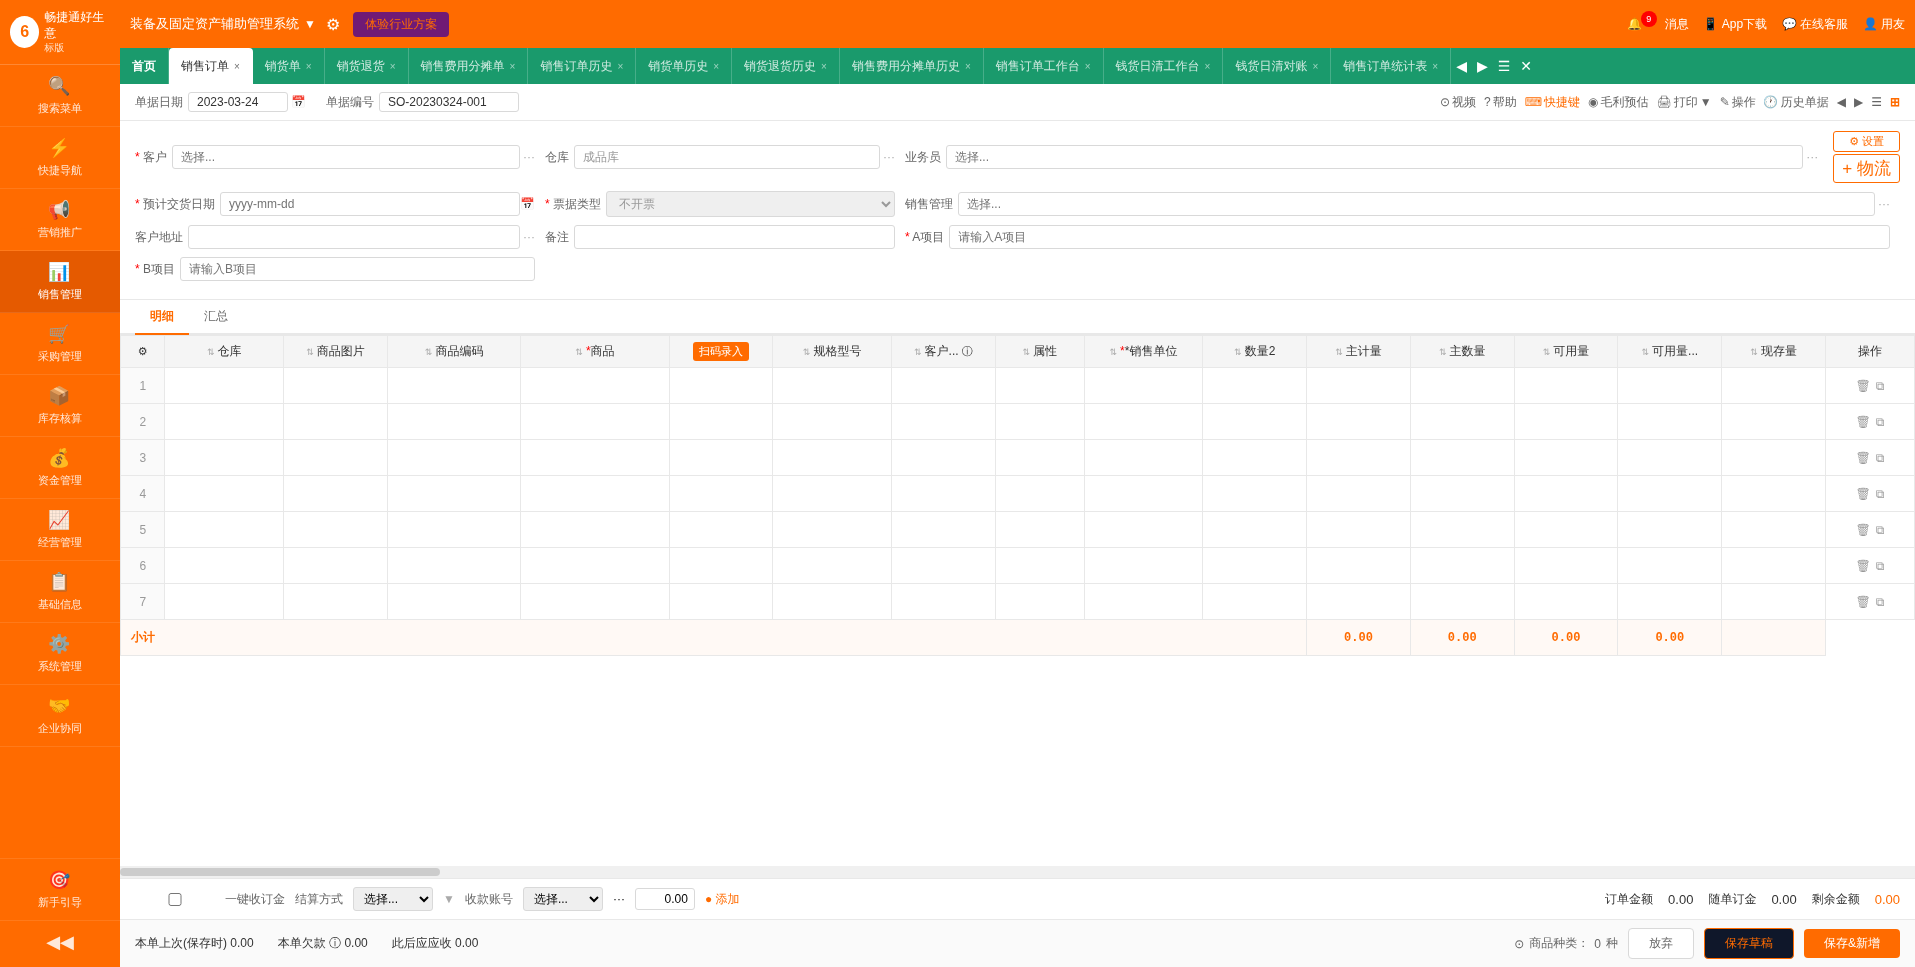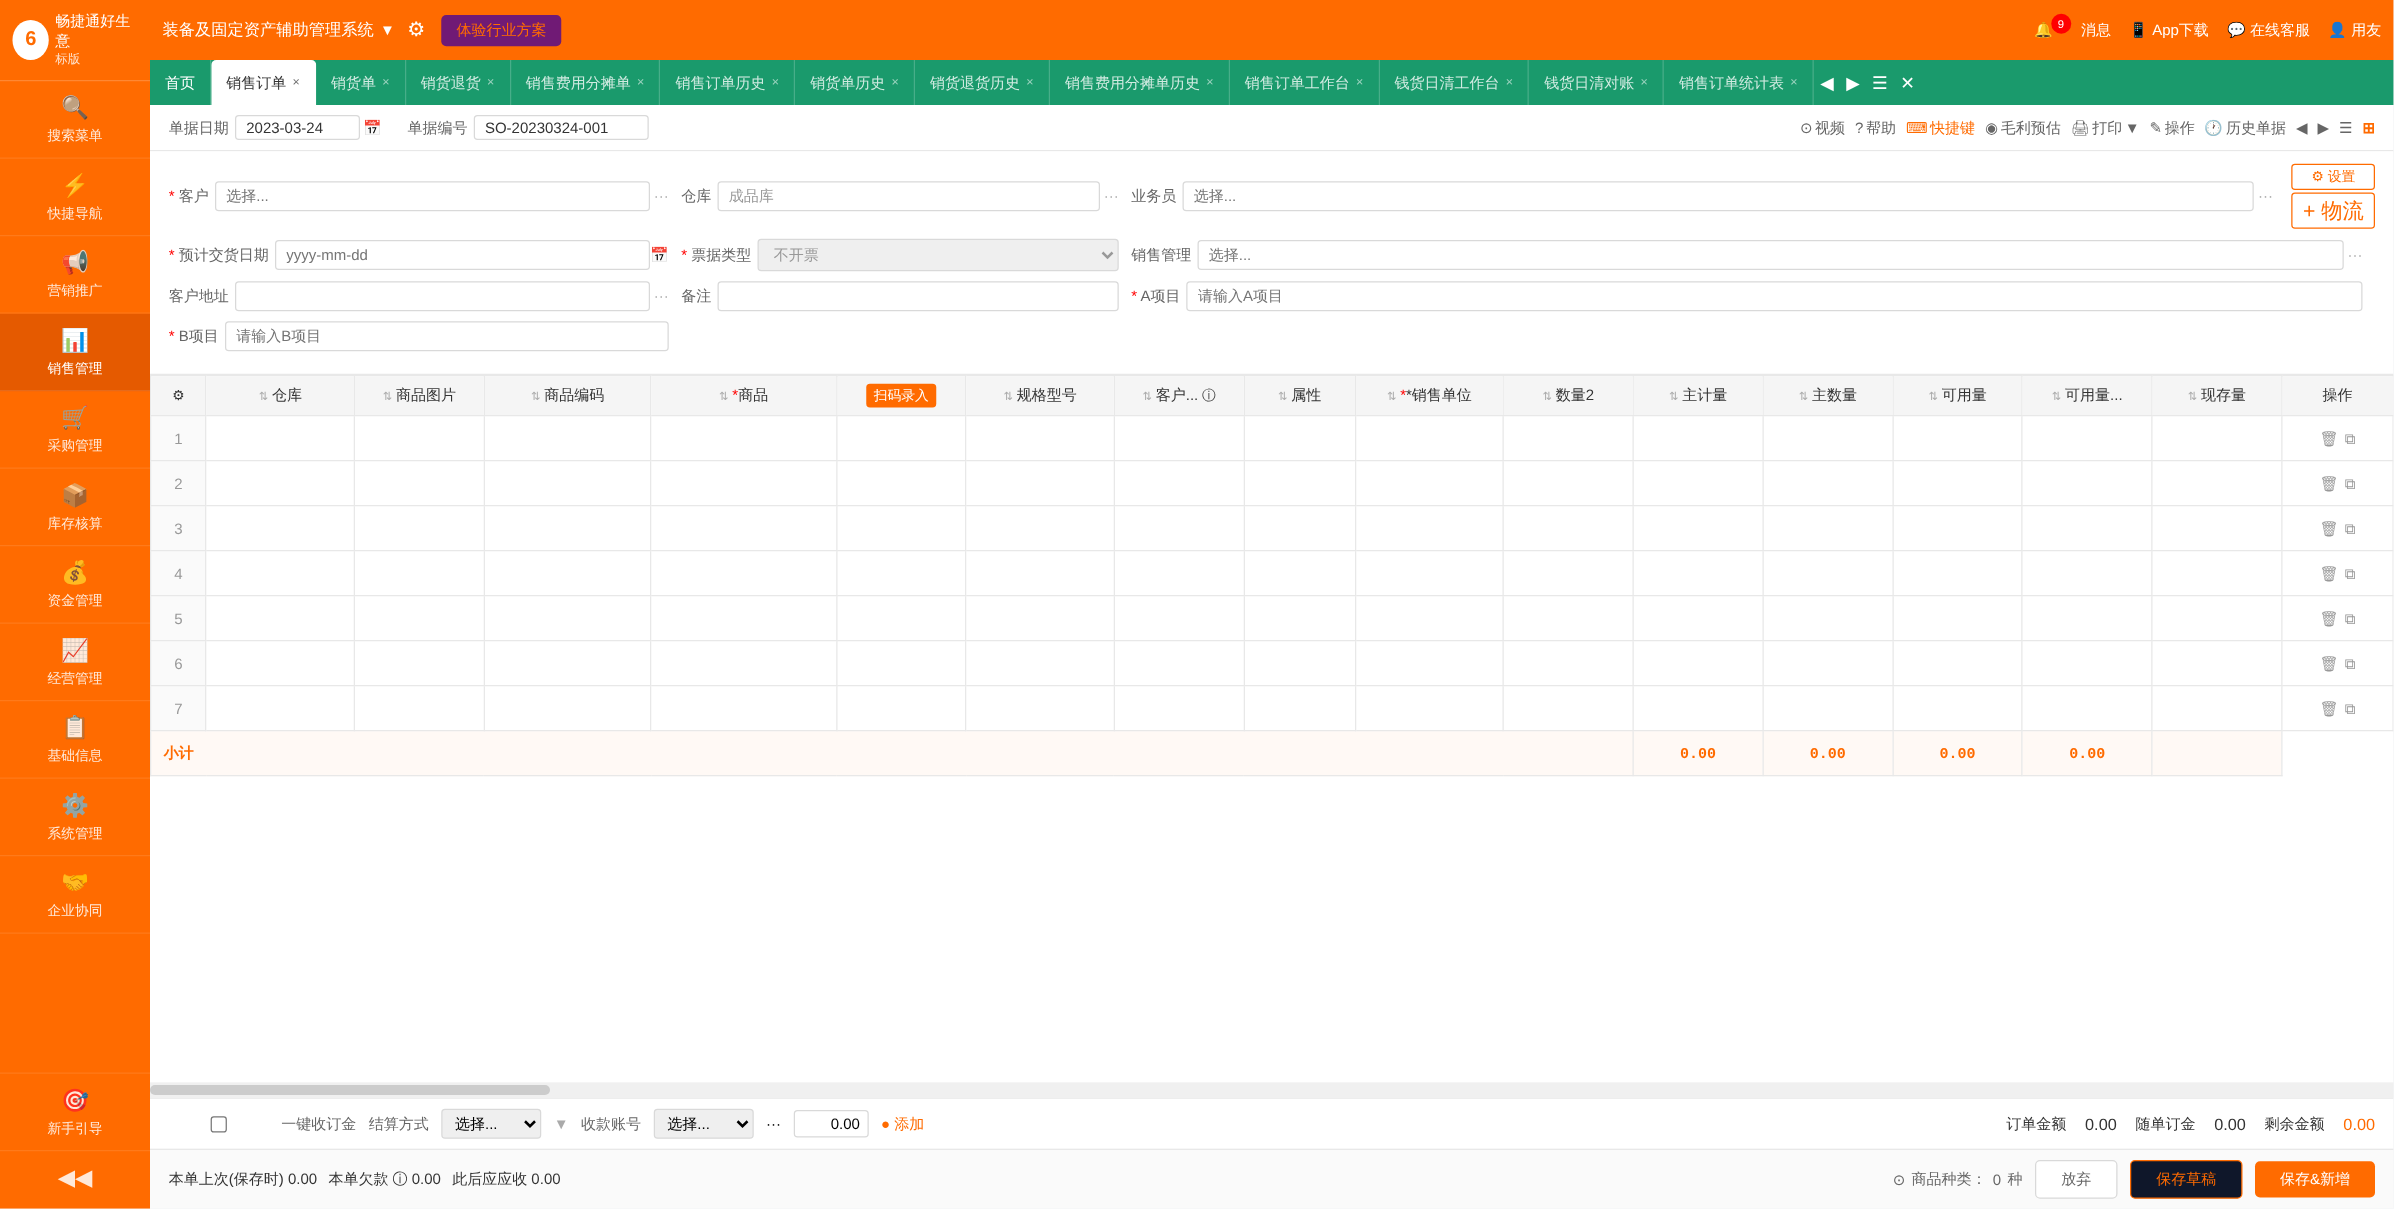--- a/index.html
+++ b/index.html
@@ -114,21 +114,21 @@
       padding: 0 12px;
       height: 36px;
       white-space: nowrap;
       cursor: pointer;
       font-size: 12px;
       color: rgba(255,255,255,0.8);
       border-right: 1px solid rgba(255,255,255,0.2);
       flex-shrink: 0;
     }
     .tab.active { background: white; color: #333; border-radius: 4px 4px 0 0; }
-    .tab.home { background: #1a9a6c; color: white; font-weight: normal; justify-content: center; }
+    .tab.home { background: #1a9a6c; color: white; font-weight: bold; justify-content: center; }
     .tab .close-x { margin-left: 5px; font-size: 10px; cursor: pointer; opacity: 0.7; }
     .tab-nav-btn {
       background: none; border: none; color: white; cursor: pointer; padding: 0 5px; font-size: 14px;
     }
 
     
     #content {
       flex: 1;
       background: #f5f5f5;
       overflow: auto;
@@ -296,21 +296,21 @@
     .order-summary .row { display: flex; gap: 15px; align-items: center; }
     .order-summary .val { color: #333; font-size: 13px; }
 
     
     .bottom-bar {
       background: #fafafa;
       border-top: 1px solid #e8e8e8;
       padding: 8px 15px;
       display: flex;
       align-items: center;
-      gap: 9px;
+      gap: 24px;
       flex-shrink: 0;
     }
     .bottom-bar .stat { color: #666; }
     .bottom-bar .stat span { color: #333; }
     .bottom-bar .right { margin-left: auto; display: flex; align-items: center; gap: 10px; }
     .btn-discard {
       border: 1px solid #d9d9d9;
       background: white;
       color: #666;
       padding: 6px 20px;
@@ -581,20 +581,28 @@
       </div>
 
       <div class="form-row">
         <div class="form-field" style="max-width:400px;">
           <label><span style="color:red;">*</span> <span>B项目</span></label>
           <input type="text" style="flex: 1 1 0%;" placeholder="请输入B项目">
         </div>
       </div>
     </div>
 
+    <div class="detail-tabs">
+      <div class="detail-tab active">
+        <span>明细</span>
+      </div>
+      <div class="detail-tab">
+        <span>汇总</span>
+      </div>
+    </div>
 
     <div class="data-table-wrap">
       <table class="data-table">
         <thead>
           <tr>
             <th style="width:30px;">⚙</th>
             <th style="width:80px;">
               <span class="sort-icon">⇅</span> <span>仓库</span>
             </th>
             <th style="width:70px;">

